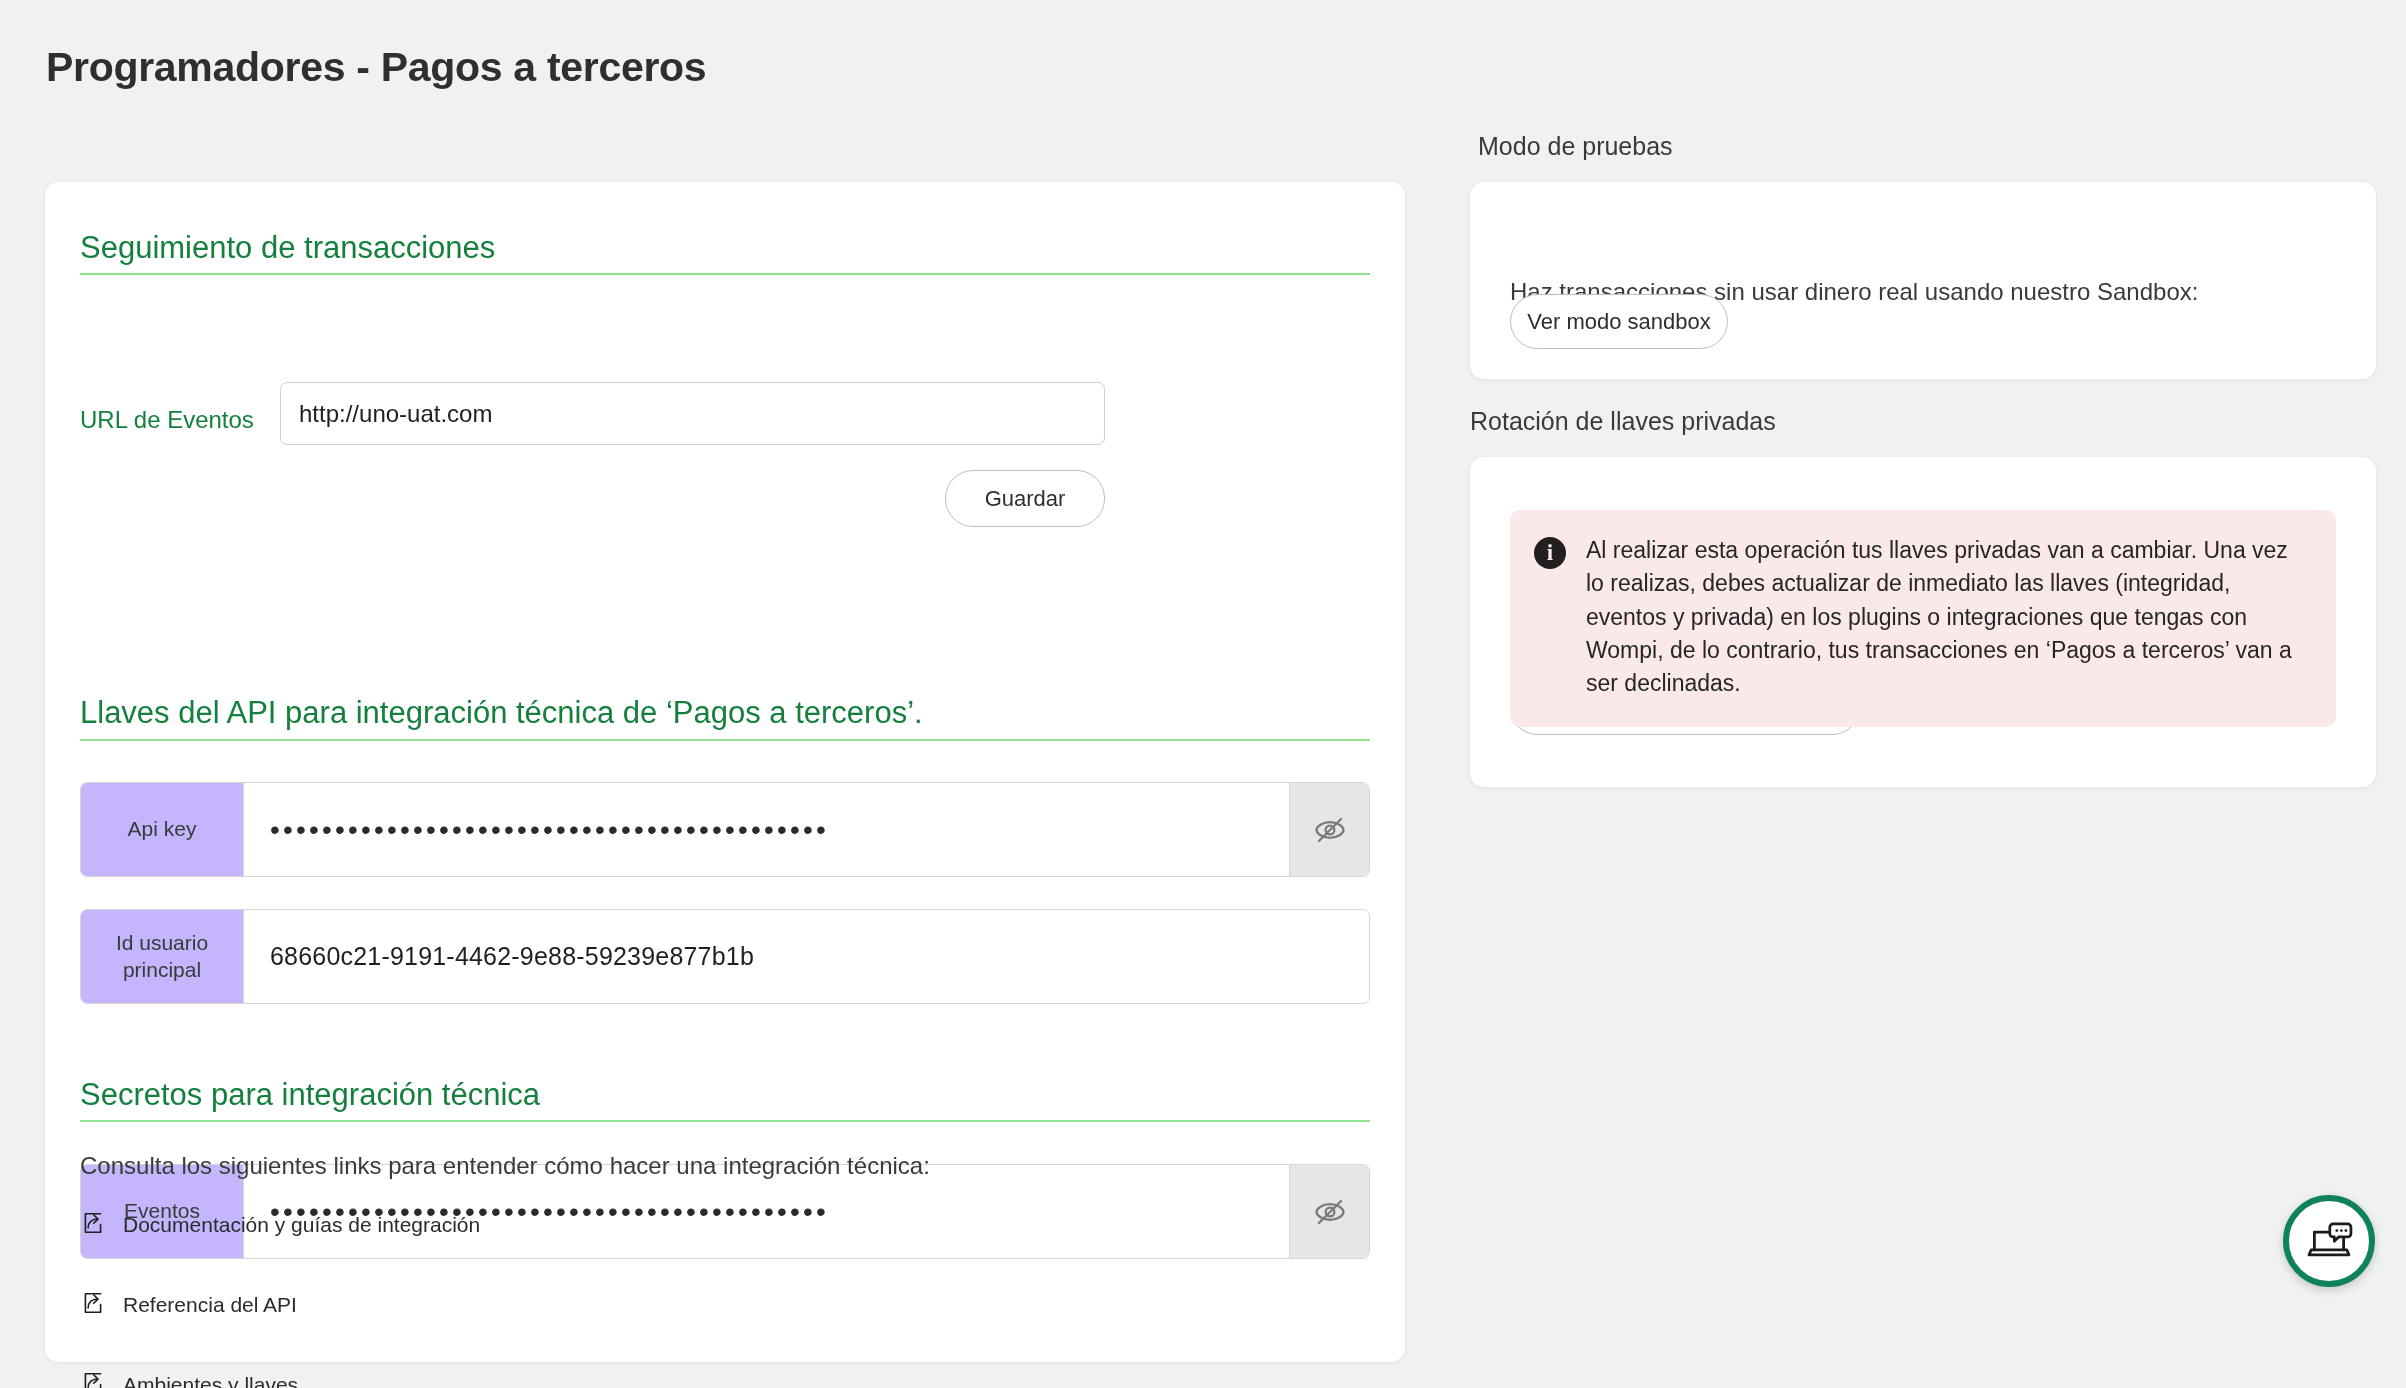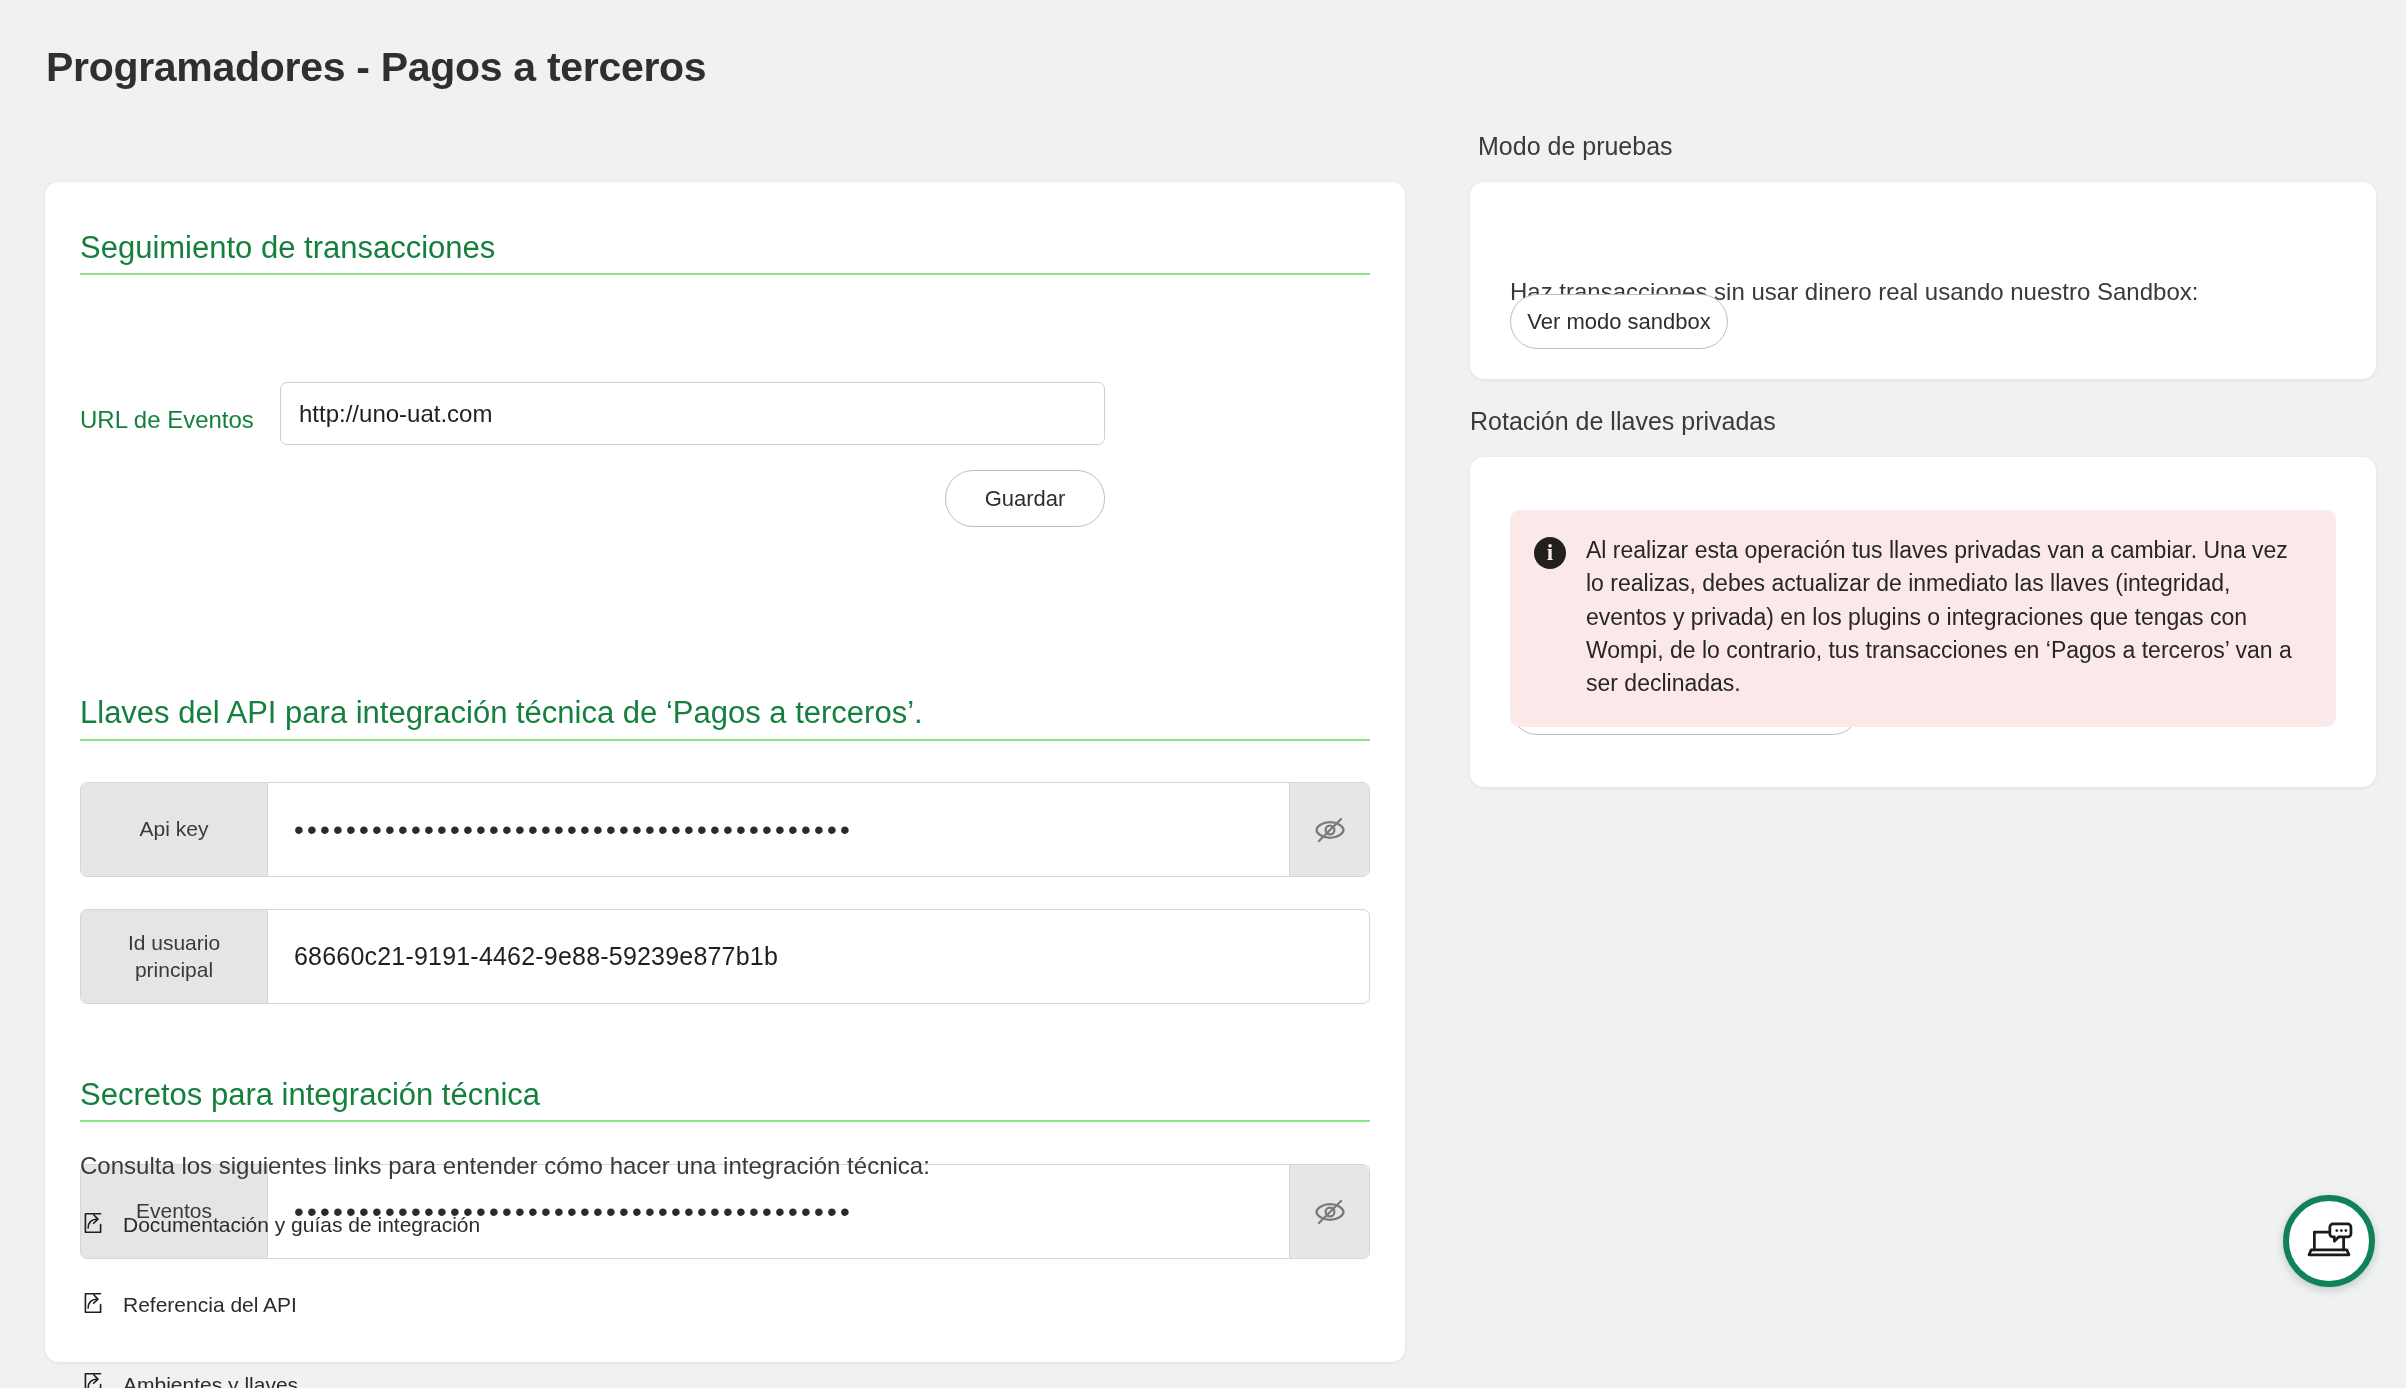--- a/index.html
+++ b/index.html
@@ -95,22 +95,22 @@
   .keyrow {
     position: absolute;
     display: flex;
     align-items: stretch;
     border: 1px solid #d6d6d6;
     border-radius: 7px;
     overflow: hidden;
     background: #fff;
   }
   .keyrow .kl {
-    width: 187px;
-    background: #e5e5e5;
+    width: 163px;
+    background: #c4b5fd;
     display: flex;
     align-items: center;
     justify-content: center;
     text-align: center;
     font-size: 21px;
     color: #3a3a3a;
     line-height: 1.25;
     padding: 0 8px;
     border-right: 1px solid #d6d6d6;
   }

